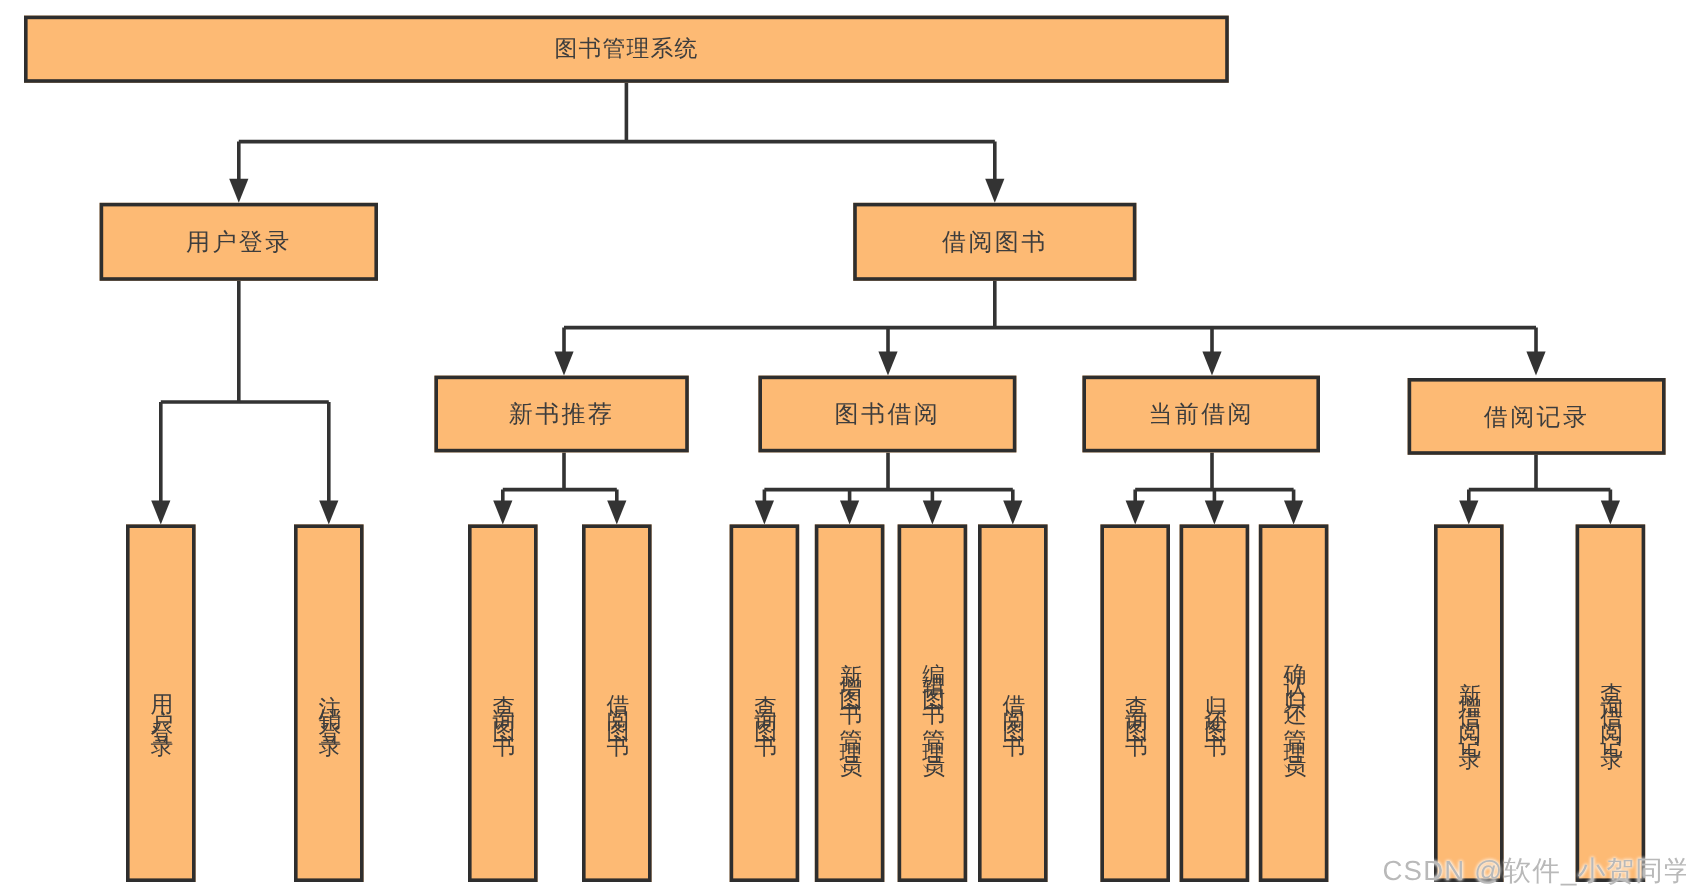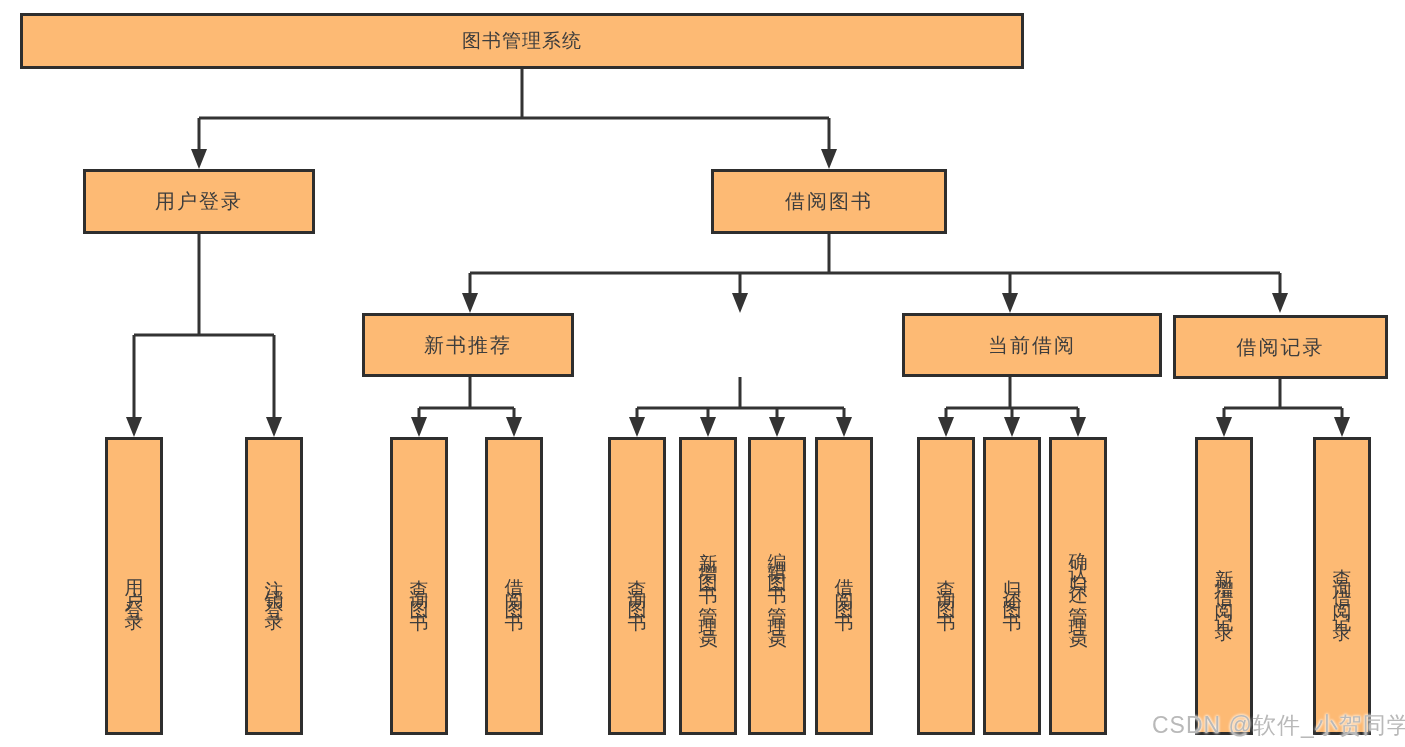--- a/index.html
+++ b/index.html
@@ -93,21 +93,24 @@
   <div class="node h" style="left:83px;top:169px;width:232px;height:65px;">
     <span class="label">用户登录</span>
   </div>
   <div class="node h" style="left:711px;top:169px;width:236px;height:65px;">
     <span class="label">借阅图书</span>
   </div>
 
   <div class="node h" style="left:362px;top:313px;width:212px;height:64px;">
     <span class="label">新书推荐</span>
   </div>
-  <div class="node h" style="left:902px;top:313px;width:260px;height:64px;">
+  <div class="node h" style="left:632px;top:313px;width:215px;height:64px;">
+    <span class="label">图书借阅</span>
+  </div>
+  <div class="node h" style="left:902px;top:313px;width:198px;height:64px;">
     <span class="label">当前借阅</span>
   </div>
   <div class="node h" style="left:1173px;top:315px;width:215px;height:64px;">
     <span class="label">借阅记录</span>
   </div>
 
   <div class="node leaf" style="left:105px;top:437px;width:58px;height:298px;">
     <span class="label">用户登录</span>
   </div>
   <div class="node leaf" style="left:245px;top:437px;width:58px;height:298px;">

